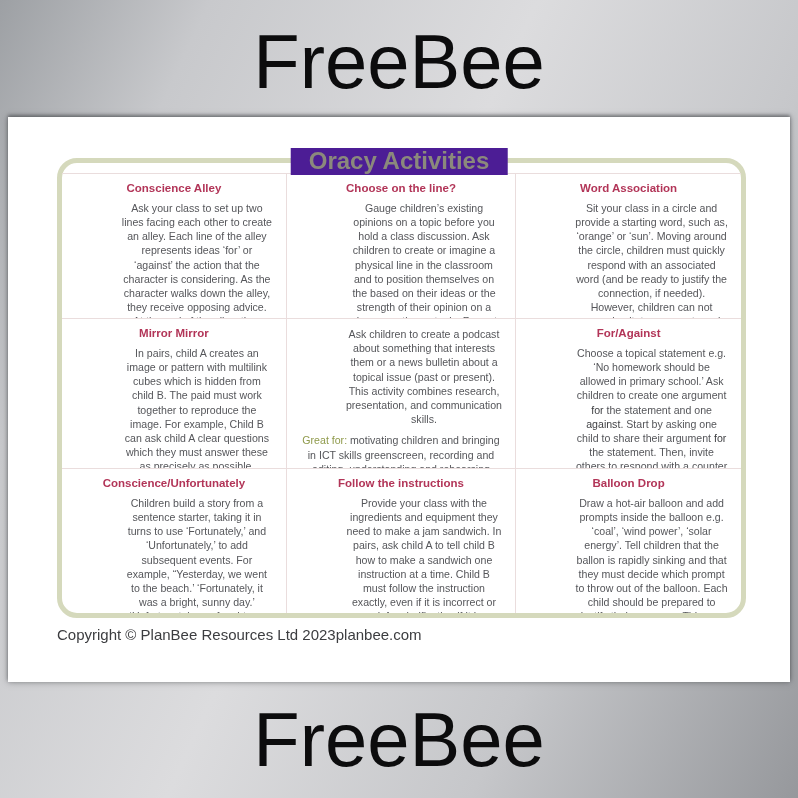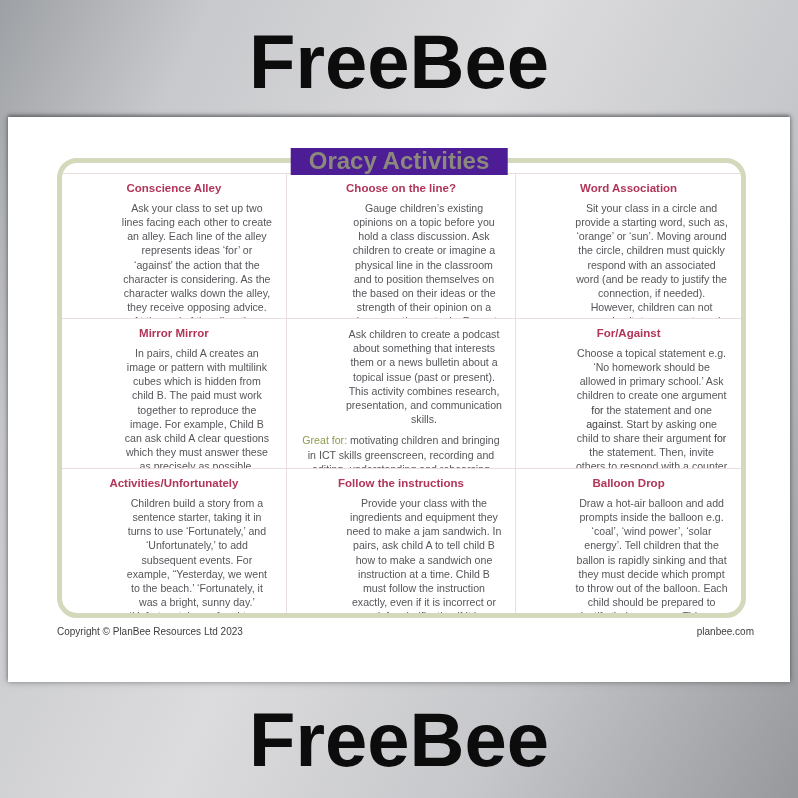--- a/index.html
+++ b/index.html
@@ -10,21 +10,21 @@
   }
   *{margin:0;padding:0;box-sizing:border-box}
   html,body{width:798px;height:798px;overflow:hidden}
   body{
     font-family:"Liberation Sans",sans-serif;
     background:linear-gradient(115deg,#9da0a4 0%,#c8c9cc 18%,#dcdcde 46%,#c6c7ca 72%,#96989c 100%);
   }
   .canvas{position:relative;width:798px;height:798px}
   .brand{
     position:absolute;left:0;width:798px;text-align:center;
-    font-weight:700;color:var(--brand,#0c0c0d);
+    font-weight:400;color:var(--brand,#0c0c0d);
     font-size:76px;letter-spacing:0px;line-height:1;
   }
   .brand-top{top:24px}
   .brand-bottom{top:702px}
   .page{
     position:absolute;left:8px;top:117px;width:782px;height:565px;
     background:#ffffff;
     box-shadow:0 0 6px rgba(60,62,66,.55), 0 -2px 3px rgba(60,62,66,.45);
   }
   .panel{
@@ -54,23 +54,23 @@
   }
   .card-body{
     font-size:10.6px;color:var(--bodytext,#55565a);line-height:1.34;margin-left:46px;
   }
   .card-body .seg-bold{font-weight:400;color:#3e3f42}
   .card-great{
     font-size:10.6px;color:var(--bodytext,#55565a);line-height:1.34;margin-top:7px;
   }
   .great-label{color:var(--greatfor,#8f9a4b);font-weight:400}
   .page-footer{
-    position:absolute;left:49px;right:36px;top:509px;
-    display:flex;justify-content:space-between;align-items:baseline;
-    font-size:10px;color:#3c3d40;
+    position:absolute;left:49px;right:53px;top:509px;
+    display:flex;align-items:baseline;
+    font-size:15px;color:#3c3d40;
   }
 </style>
 </head>
 <body>
 
 <div class="canvas">
 
   <div class="brand brand-top">FreeBee</div>
 
   <div class="page">
@@ -109,21 +109,21 @@
           <p class="card-great"><span class="great-label">Great for:</span><span> motivating children and bringing in ICT skills greenscreen, recording and editing, understanding and rehearsing different styles of communication and teamwork.</span></p>
         </div>
 
         <div class="card col3">
           <h2 class="card-title">For/Against</h2>
           <p class="card-body"><span>Choose a topical statement e.g. ‘No homework should be allowed in primary school.’ Ask children to create one argument </span><span class="seg-bold">for</span><span> the statement and one </span><span class="seg-bold">against</span><span>. Start by asking one child to share their argument </span><span class="seg-bold">for</span><span> the statement. Then, invite others to respond with a counter argument </span><span class="seg-bold">against</span><span>, alternating until every child has contributed.</span></p>
 
         </div>
 
         <div class="card row3">
-          <h2 class="card-title">Activities/Unfortunately</h2>
+          <h2 class="card-title">Conscience/Unfortunately</h2>
           <p class="card-body"><span>Children build a story from a sentence starter, taking it in turns to use ‘Fortunately,’ and ‘Unfortunately,’ to add subsequent events. For example, “Yesterday, we went to the beach.’ ‘Fortunately, it was a bright, sunny day.’ ‘Unfortunately, we fought our picnic.’ ‘Fortunately…’ and so on.</span></p>
 
         </div>
 
         <div class="card row3">
           <h2 class="card-title">Follow the instructions</h2>
           <p class="card-body"><span>Provide your class with the ingredients and equipment they need to make a jam sandwich. In pairs, ask child A to tell child B how to make a sandwich one instruction at a time. Child B must follow the instruction exactly, even if it is incorrect or ask for clarification if it is imprecise. Then swap.</span></p>
 
         </div>
 

